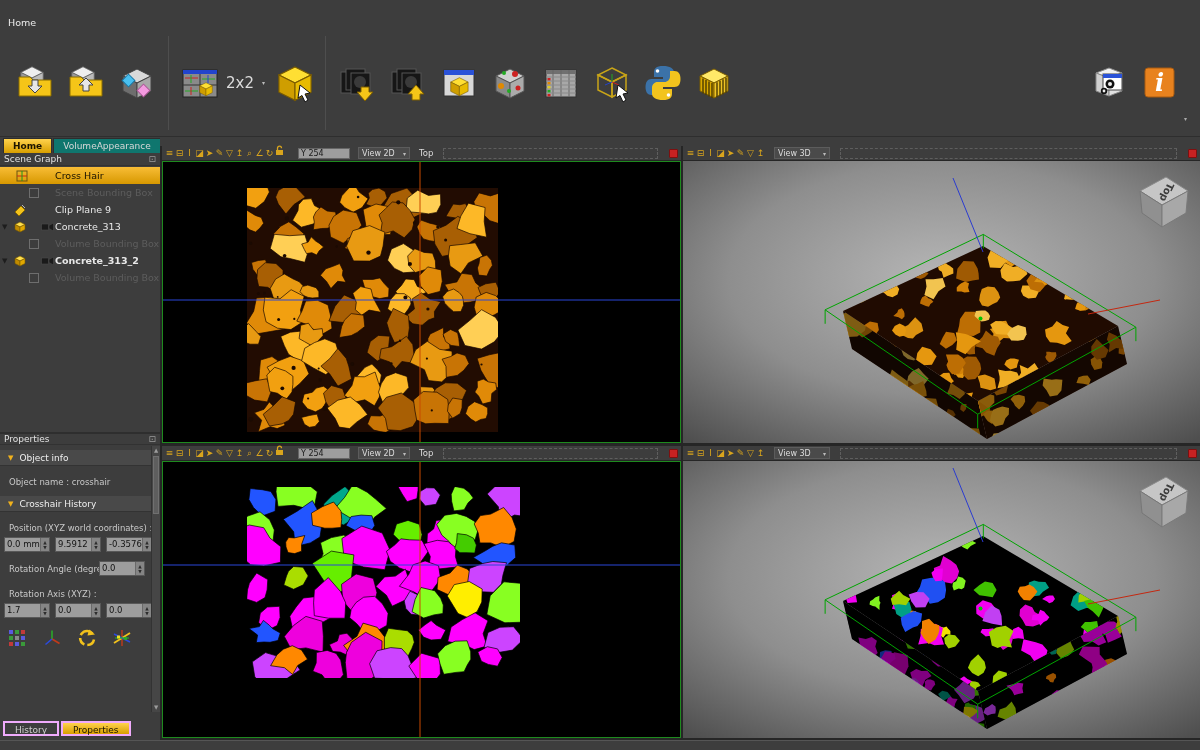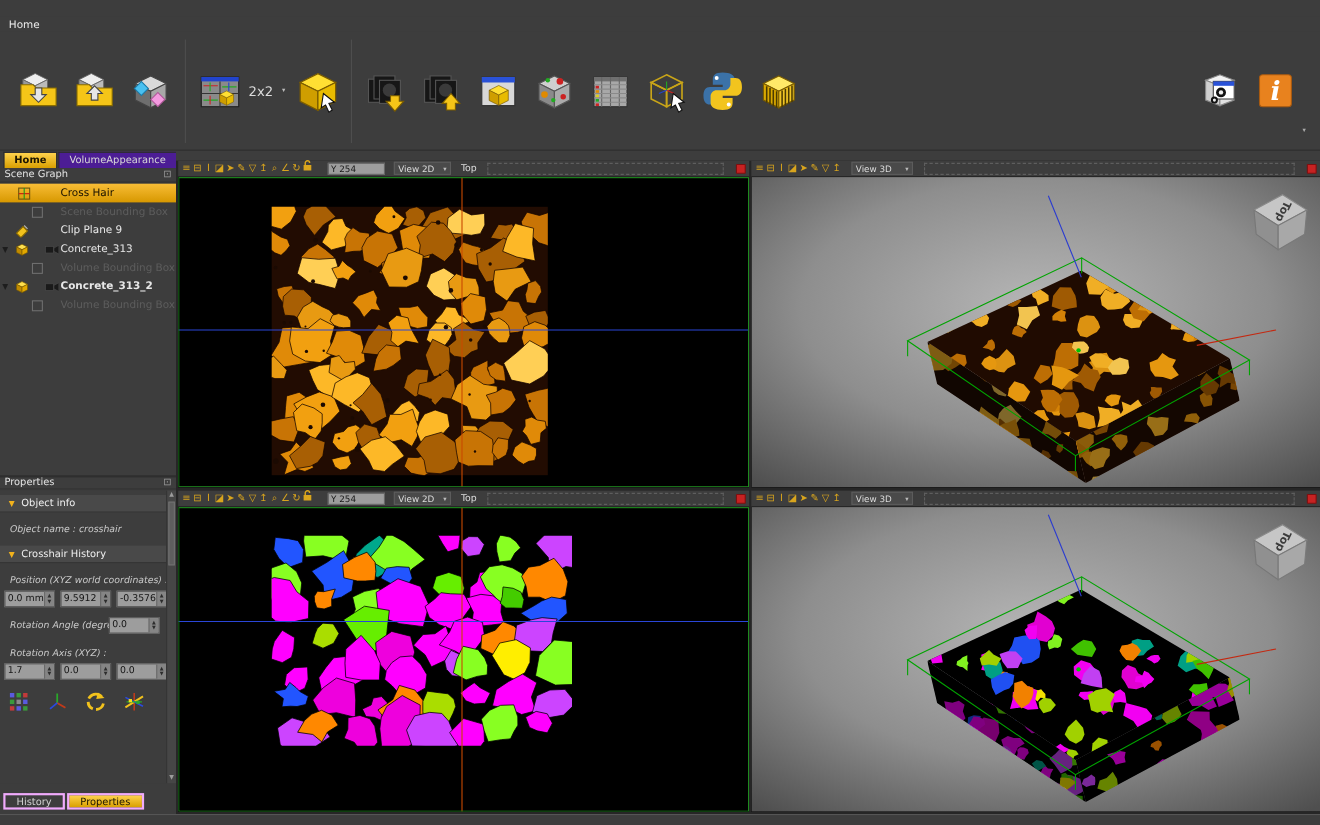--- a/index.html
+++ b/index.html
@@ -8,27 +8,27 @@
 
 
 #titlebar{position:absolute;left:0;top:0;width:1200px;height:15px;background:#fff;color:#111;display:flex;align-items:center;gap:5px;padding:0 5px;font-size:9.5px;border-bottom:1px solid #d5d5d5}
 #menubar{position:absolute;top:15px;left:0;width:1200px;height:14px;background:#3d3d3d;display:flex;align-items:center;padding:0 8px;font-size:9.5px;color:#ececec}
 #ribbon{position:absolute;top:29px;left:0;width:1200px;height:108px;background:#3d3d3d;border-bottom:1px solid #2e2e2e;display:flex;align-items:center;padding:0 4px}
 .ribbon-group{display:flex;align-items:center;gap:7px;padding:0 9px;height:100%}
 .ribbon-group.push{margin-left:auto}
 .ribbon-sep{width:1px;height:94px;background:#4e4e4e}
 .ribbon-btn{width:44px;height:46px;display:flex;align-items:center;justify-content:center}
 .ribbon-btn svg{width:40px;height:40px}
-.r-label{color:#dcdcdc;font-size:12px;margin-left:-3px;white-space:nowrap}
+.r-label{color:#dcdcdc;font-size:15px;margin-left:-3px;white-space:nowrap}
 .r-caret{color:#bbb;font-size:6px;margin-left:1px}
 .info-caret{color:#aaa;font-size:6px;align-self:flex-end;margin:0 0 14px -4px}
 
 
 #tabrow{position:absolute;top:137px;left:0;width:162px;height:16px;background:#3d3d3d;display:flex;align-items:flex-end;padding-left:3px;gap:1px}
-.ptab{height:15px;line-height:14px;padding:0 9px;font-size:9px;background:#4c1d95;color:#d8d8d8;border:1px solid #2e2e2e;border-bottom:none;white-space:nowrap}
+.ptab{height:15px;line-height:14px;padding:0 9px;font-size:9px;background:#0f766e;color:#d8d8d8;border:1px solid #2e2e2e;border-bottom:none;white-space:nowrap}
 .ptab.active{background:linear-gradient(#ffd24d,#d89f00);color:#1c1500;font-weight:bold}
 
 
 #leftpanel{position:absolute;top:153px;left:0;width:160px;height:587px;background:#3d3d3d}
 .panel-hdr{position:absolute;left:0;width:160px;height:13px;background:#3d3d3d;border-bottom:1px solid #323232;display:flex;align-items:center;justify-content:space-between;padding:0 4px;font-size:9px;color:#e2e2e2}
 #sg-hdr{top:0}
 #prop-hdr{top:279px;border-top:2px solid #2e2e2e}
 .hdr-ico{color:#9a9a9a;font-size:9px}
 #sg-tree{position:absolute;top:14px;left:0;width:192px;height:264px}
 .trow{position:relative;height:17px;width:160px}
@@ -38,21 +38,21 @@
 .trow.dis .lbl{color:#5d5d5d}
 .trow.bold .lbl{font-weight:bold}
 .texp{position:absolute;left:2px;top:4.5px;font-size:7px;color:#1d1d1d}
 .tico{position:absolute;top:2.5px}
 .tcam{position:absolute;left:41px;top:3px}
 
 
 #prop-body{position:absolute;top:293px;left:0;width:151px;height:266px;background:#3d3d3d;font-size:8.5px}
 .sec{position:absolute;left:0;width:151px;height:16px;background:#494949;border-bottom:1px solid #333;display:flex;align-items:center;gap:6px;padding-left:8px;color:#efefef;font-size:9px}
 .sec .tri{color:#f2b21c;font-size:7px}
-.ital{position:absolute;left:9px;font-style:italic;color:#c9c9c9;white-space:nowrap}
+.ital{position:absolute;left:9px;color:#c9c9c9;white-space:nowrap}
 .spin-row{position:absolute;left:4px;display:flex;gap:5px}
 .spin{display:flex;width:46px;height:15px;background:#9d9d9d;border:1px solid #585858}
 .spin .val{flex:1;color:#141414;font-size:8.5px;line-height:13px;padding-left:2px;overflow:hidden;white-space:nowrap}
 .spin .btns{width:9px;background:#858585;border-left:1px solid #6a6a6a;display:flex;flex-direction:column;align-items:center;justify-content:center}
 .sa{font-size:4.5px;line-height:5px;color:#2c2c2c}
 #prop-icons{position:absolute;top:182px;left:6px;display:flex;gap:13px}
 .picon{width:22px;height:20px;display:flex;align-items:center;justify-content:center}
 #prop-scroll{position:absolute;top:293px;left:151px;width:9px;height:266px;background:#464646;border-left:1px solid #333}
 .sarrow{position:absolute;left:0;width:8px;height:9px;color:#9c9c9c;font-size:5.5px;text-align:center;line-height:9px}
 #prop-thumb{position:absolute;left:1px;top:10px;width:6px;height:58px;background:#5e5e5e;border:1px solid #707070}

